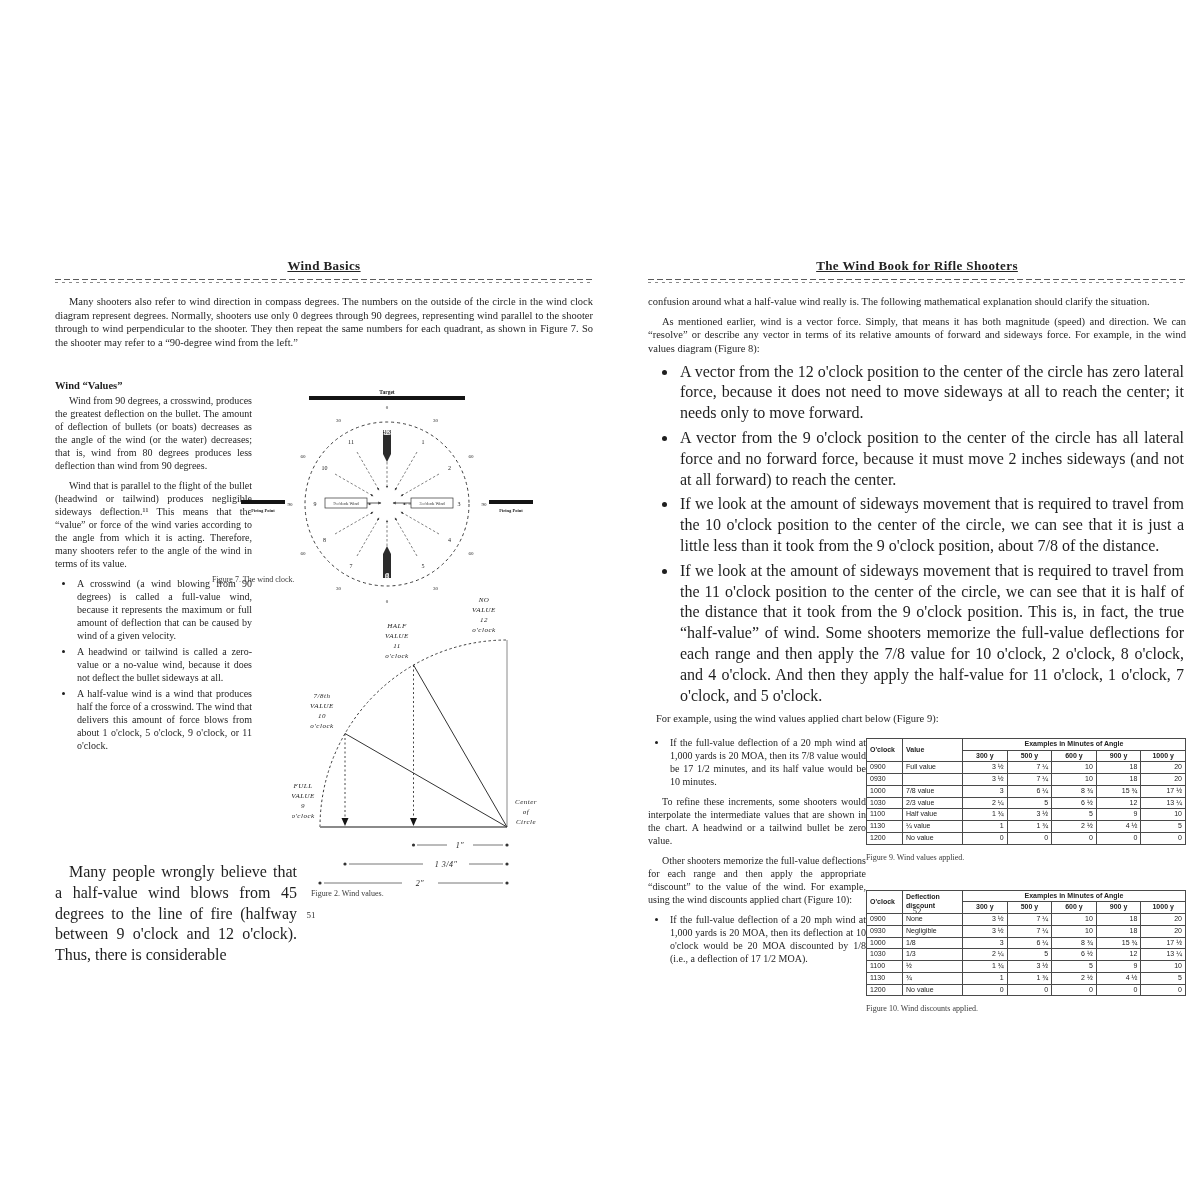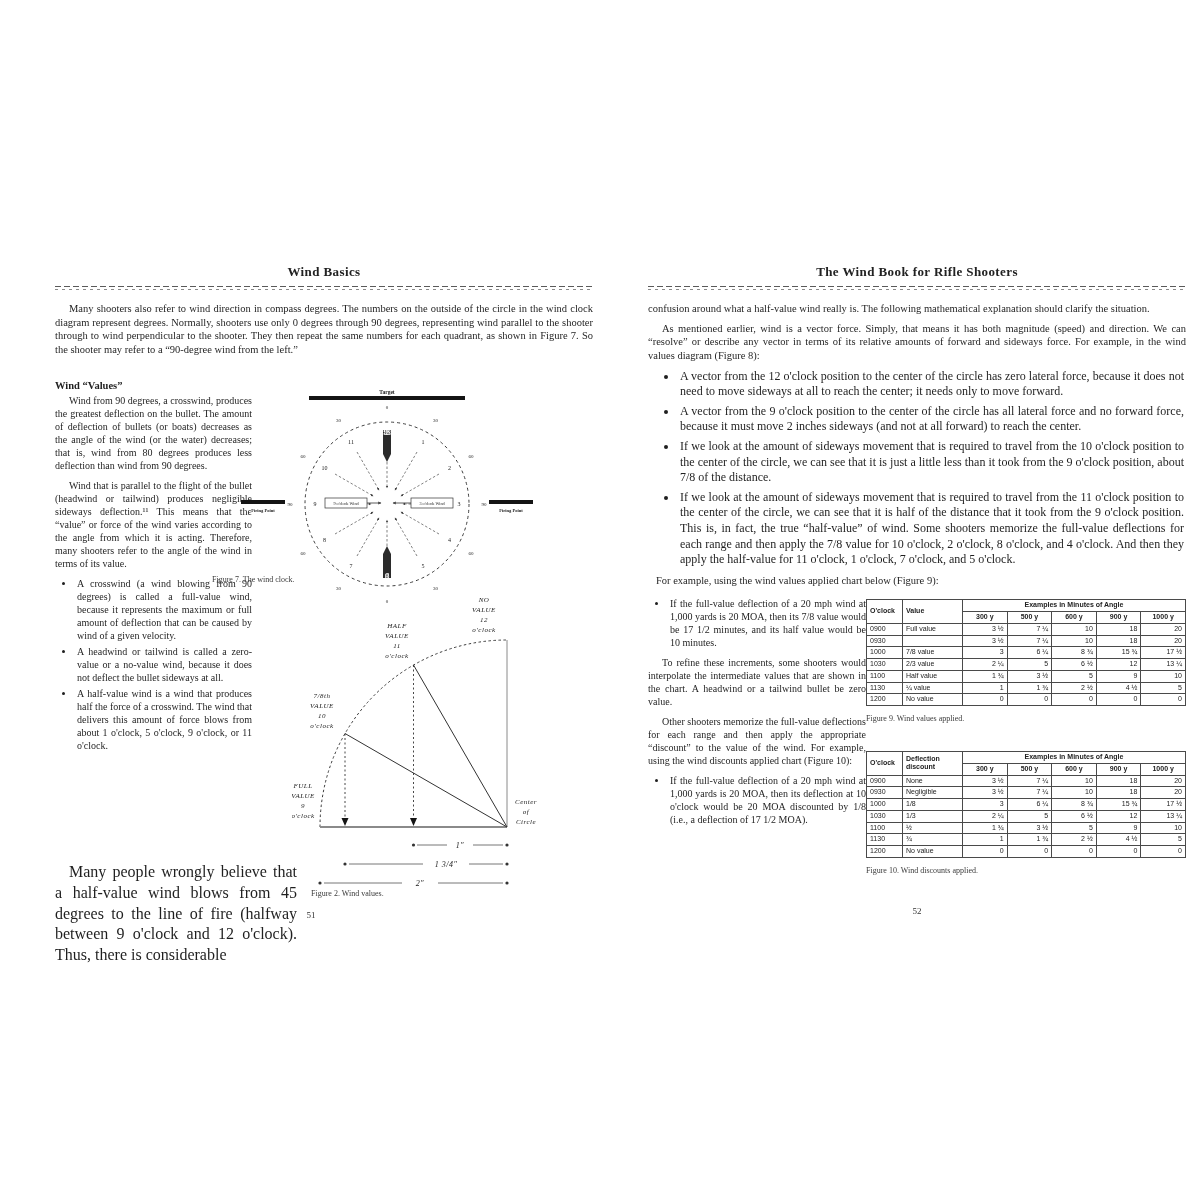--- a/index.html
+++ b/index.html
@@ -6,22 +6,22 @@
   body{
     width:1200px;height:1200px;background:#ffffff;position:relative;
     font-family:"Liberation Serif", serif;color:#1f1f1f;
     -webkit-font-smoothing:antialiased;
   }
   .canvas{position:absolute;inset:0;}
   .page{position:absolute;top:258px;width:538px;height:690px;}
   .page.left{left:55px;}
   .page.right{left:648px;}
   .page-header{
-    margin:6px;text-align:center;font-size:13px;font-weight:bold;
-    letter-spacing:.4px;color:#222;
+    margin:0;text-align:center;font-size:13px;font-weight:bold;
+    letter-spacing:.4px;color:#222;text-decoration:underline;
   }
   .rule{
     height:4px;margin-top:5px;
     background:
       repeating-linear-gradient(90deg,#5a5a5a 0 6px,transparent 6px 9px) 0 0/100% 1px no-repeat,
       repeating-linear-gradient(90deg,#8a8a8a 0 3px,transparent 3px 7px) 0 3px/100% 1px no-repeat;
   }
   p{margin:0 0 6px 0;font-size:10.5px;line-height:1.3;text-align:justify;}
   p.ind{text-indent:14px;}
   .intro{margin-top:12px;}
@@ -34,21 +34,21 @@
   .closing{position:absolute;left:0;top:604px;width:242px;font-size:16px;text-indent:14px;}
   .cap{font-size:8px;color:#3a3a3a;}
   .cap7{position:absolute;left:157px;top:317px;width:110px;}
   .cap8{position:absolute;left:256px;top:631px;width:140px;}
   .pagenum{position:absolute;font-size:9px;color:#333;}
   .pagenum.l{left:246px;top:652px;width:20px;text-align:center;}
   .pagenum.r{left:0;top:648px;width:538px;text-align:center;}
   
   .rp-body{margin-top:12px;}
   ul.bullets.main{padding-left:30px;margin:4px 0 4px 0;width:506px;}
-  ul.bullets.main li{font-size:12px;margin-bottom:4px;}
+  ul.bullets.main li{font-size:16px;margin-bottom:4px;}
   .chart-intro{margin-top:6px;margin-left:8px;}
   .cols{position:relative;margin-top:10px;}
   .col-l{width:218px;}
   .col-l p{font-size:10px;margin-bottom:7px;}
   .col-l ul.bullets{margin-bottom:7px;}
   .col-r{position:absolute;left:218px;top:2px;width:320px;}
   .wtable{border-collapse:collapse;width:320px;table-layout:fixed;background:#fff;}
   .wtable th,.wtable td{
     border:1px solid #4a4a4a;font-size:7px;line-height:1.25;padding:1px 3px;
     font-family:"Liberation Sans", sans-serif;color:#222;overflow:hidden;

